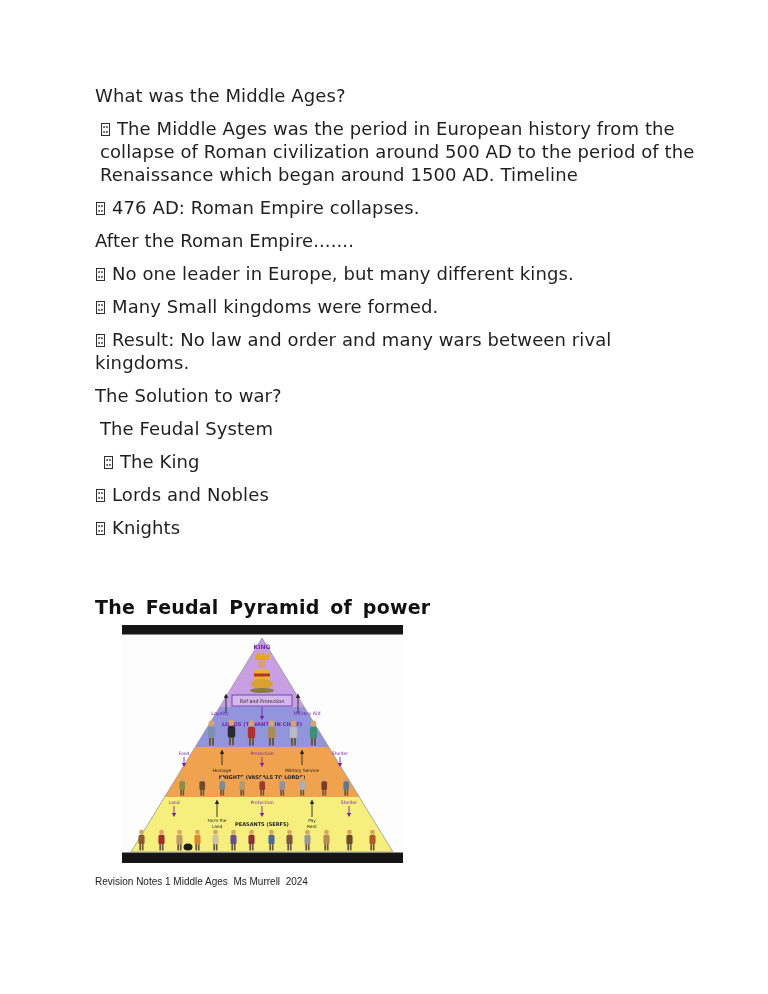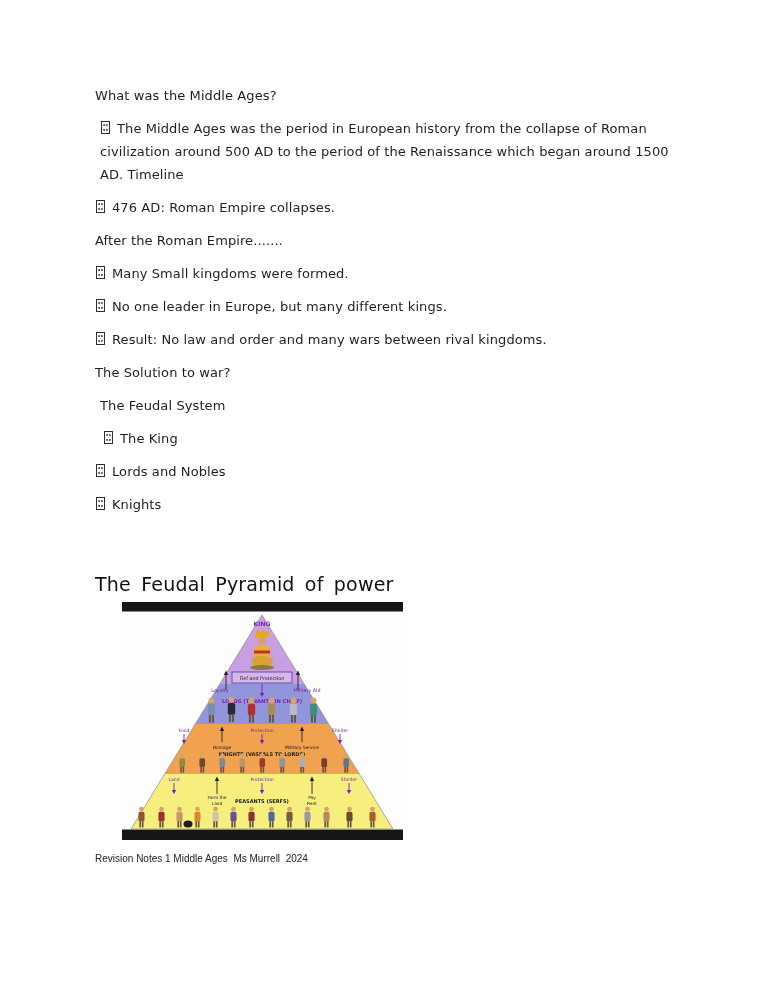--- a/index.html
+++ b/index.html
@@ -1,50 +1,50 @@
 <!DOCTYPE html>
 <html><head>
 <meta charset="utf-8">
 <style>
   html,body{margin:0;padding:0;background:#ffffff;}
   body{width:768px;height:994px;overflow:hidden;position:relative;
        font-family:"DejaVu Sans",sans-serif;color:#1f1f1f;}
   .page{position:absolute;left:95px;top:84px;width:600px;}
-  .doc p{margin:0 0 10px 0;font-size:13px;line-height:23px;letter-spacing:.1px;
+  .doc p{margin:0 0 10px 0;font-size:18px;line-height:23px;letter-spacing:.1px;
          white-space:normal;}
   .doc p.lead-sp{padding-left:5px;}
   .doc p.lead-sp2{padding-left:8px;}
   .tofu{display:inline-block;width:9px;height:13px;border:1px solid #2e2e2e;
         margin:0 7px -1px 1px;box-sizing:border-box;
         background:
           radial-gradient(circle at 30% 28%, #666 .7px, transparent 1.1px),
           radial-gradient(circle at 70% 28%, #666 .7px, transparent 1.1px),
           radial-gradient(circle at 30% 72%, #666 .7px, transparent 1.1px),
           radial-gradient(circle at 70% 72%, #666 .7px, transparent 1.1px);}
-  h1.heading{font-size:19px;font-weight:400;color:#111;margin:57px 0 7px 0;
+  h1.heading{font-size:19px;font-weight:700;color:#111;margin:57px 0 7px 0;
              letter-spacing:.2px;word-spacing:4px;}
   .figure-wrap{margin:3px 0 0 27px;width:281px;height:238px;display:block;}
   .footer{font-family:"Liberation Sans",sans-serif;font-size:10px;color:#222;
           margin-top:13px;white-space:pre;}
   svg text{font-family:"DejaVu Sans",sans-serif;}
   .t-purple{fill:#7722aa;}
   .t-black{fill:#222222;}
   .cap{font-weight:700;}
 </style>
 </head>
 <body>
 
 <div class="page">
   <div class="doc">
     <p><span>What was the Middle Ages?</span></p>
     <p class="lead-sp"><span class="tofu"></span><span>The Middle Ages was the period in European history from the collapse of Roman civilization around 500 AD to the period of the Renaissance which began around 1500 AD. Timeline</span></p>
     <p><span class="tofu"></span><span>476 AD: Roman Empire collapses.</span></p>
     <p><span>After the Roman Empire.......</span></p>
+    <p><span class="tofu"></span><span>No one leader in Europe, but many different kings.</span></p>
     <p><span class="tofu"></span><span>Many Small kingdoms were formed.</span></p>
-    <p><span class="tofu"></span><span>No one leader in Europe, but many different kings.</span></p>
     <p><span class="tofu"></span><span>Result: No law and order and many wars between rival kingdoms.</span></p>
     <p><span>The Solution to war?</span></p>
     <p class="lead-sp"><span>The Feudal System</span></p>
     <p class="lead-sp2"><span class="tofu"></span><span>The King</span></p>
     <p><span class="tofu"></span><span>Lords and Nobles</span></p>
     <p><span class="tofu"></span><span>Knights</span></p>
   </div>
 
   <h1 class="heading">The Feudal Pyramid of power</h1>
 

